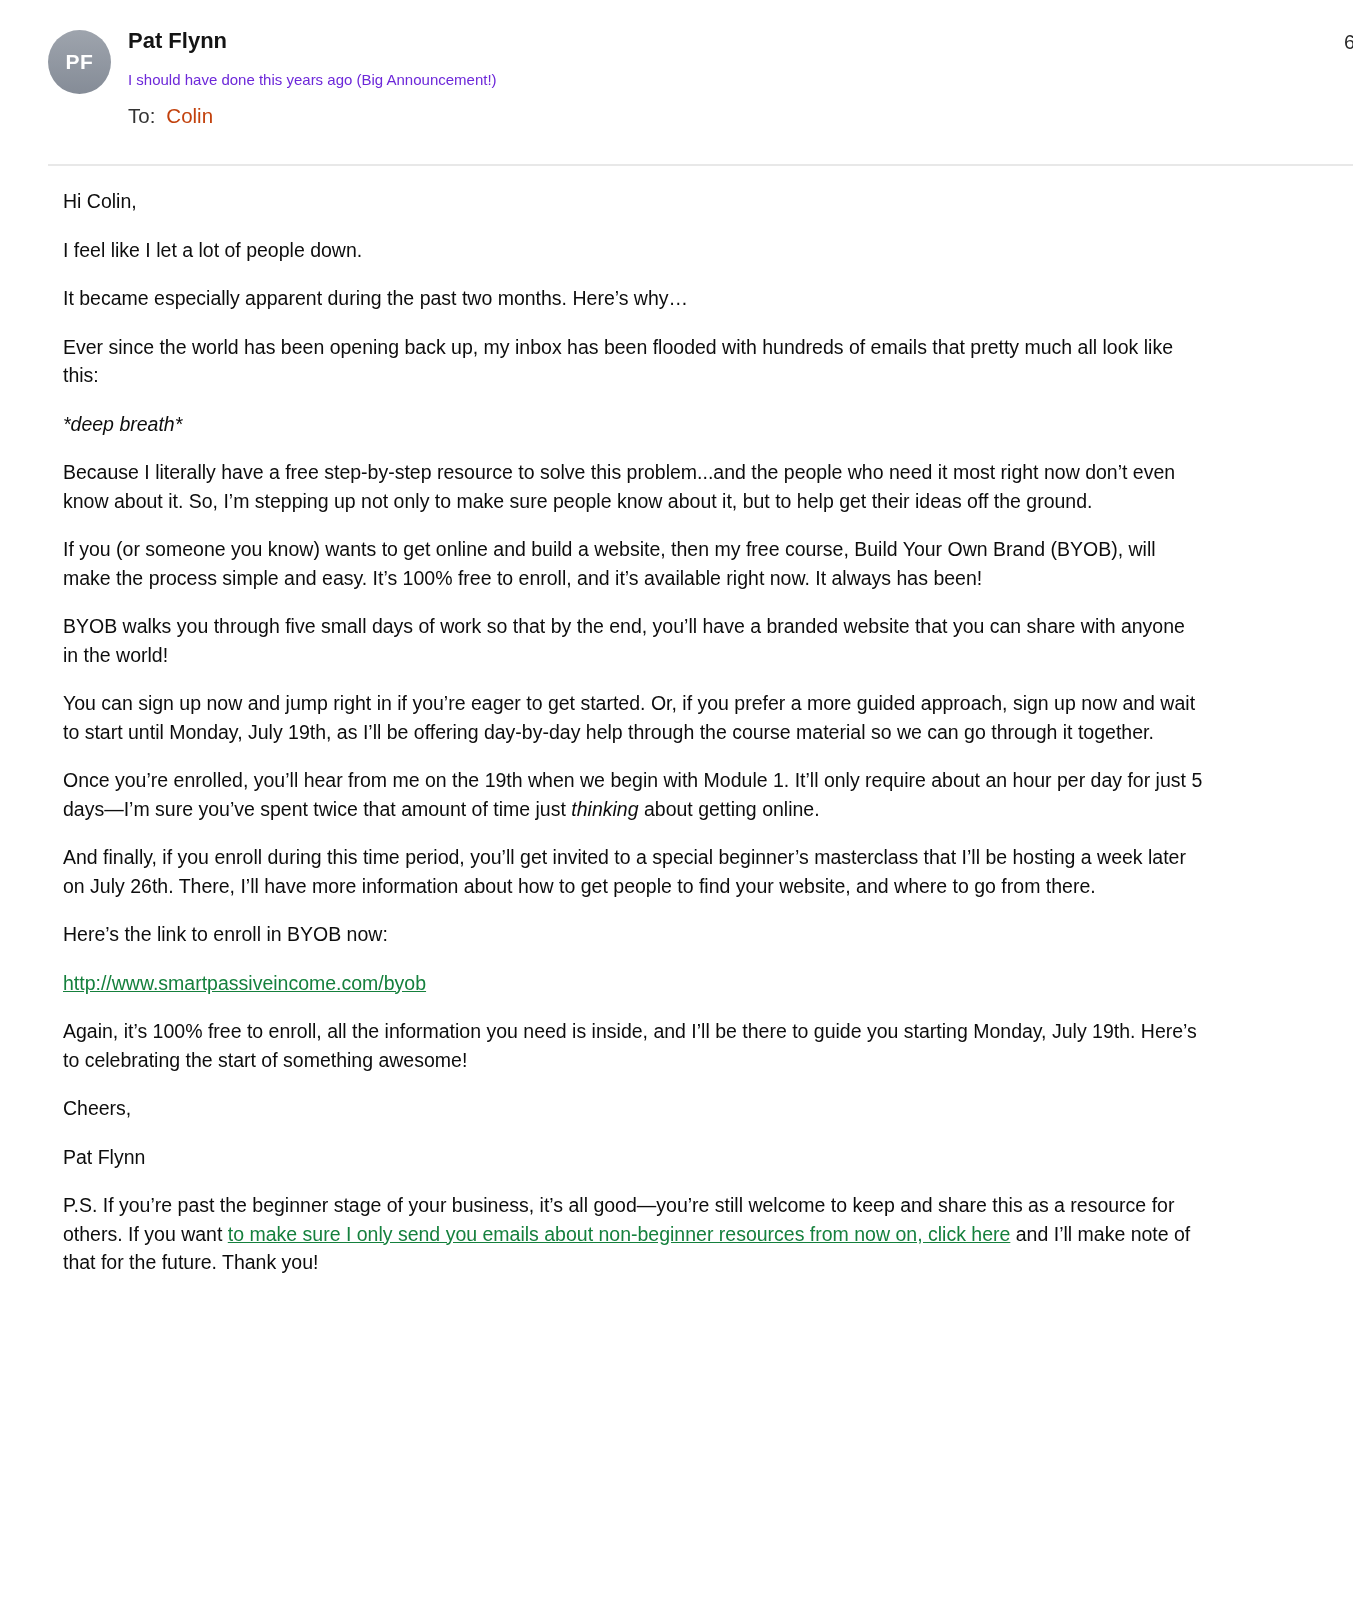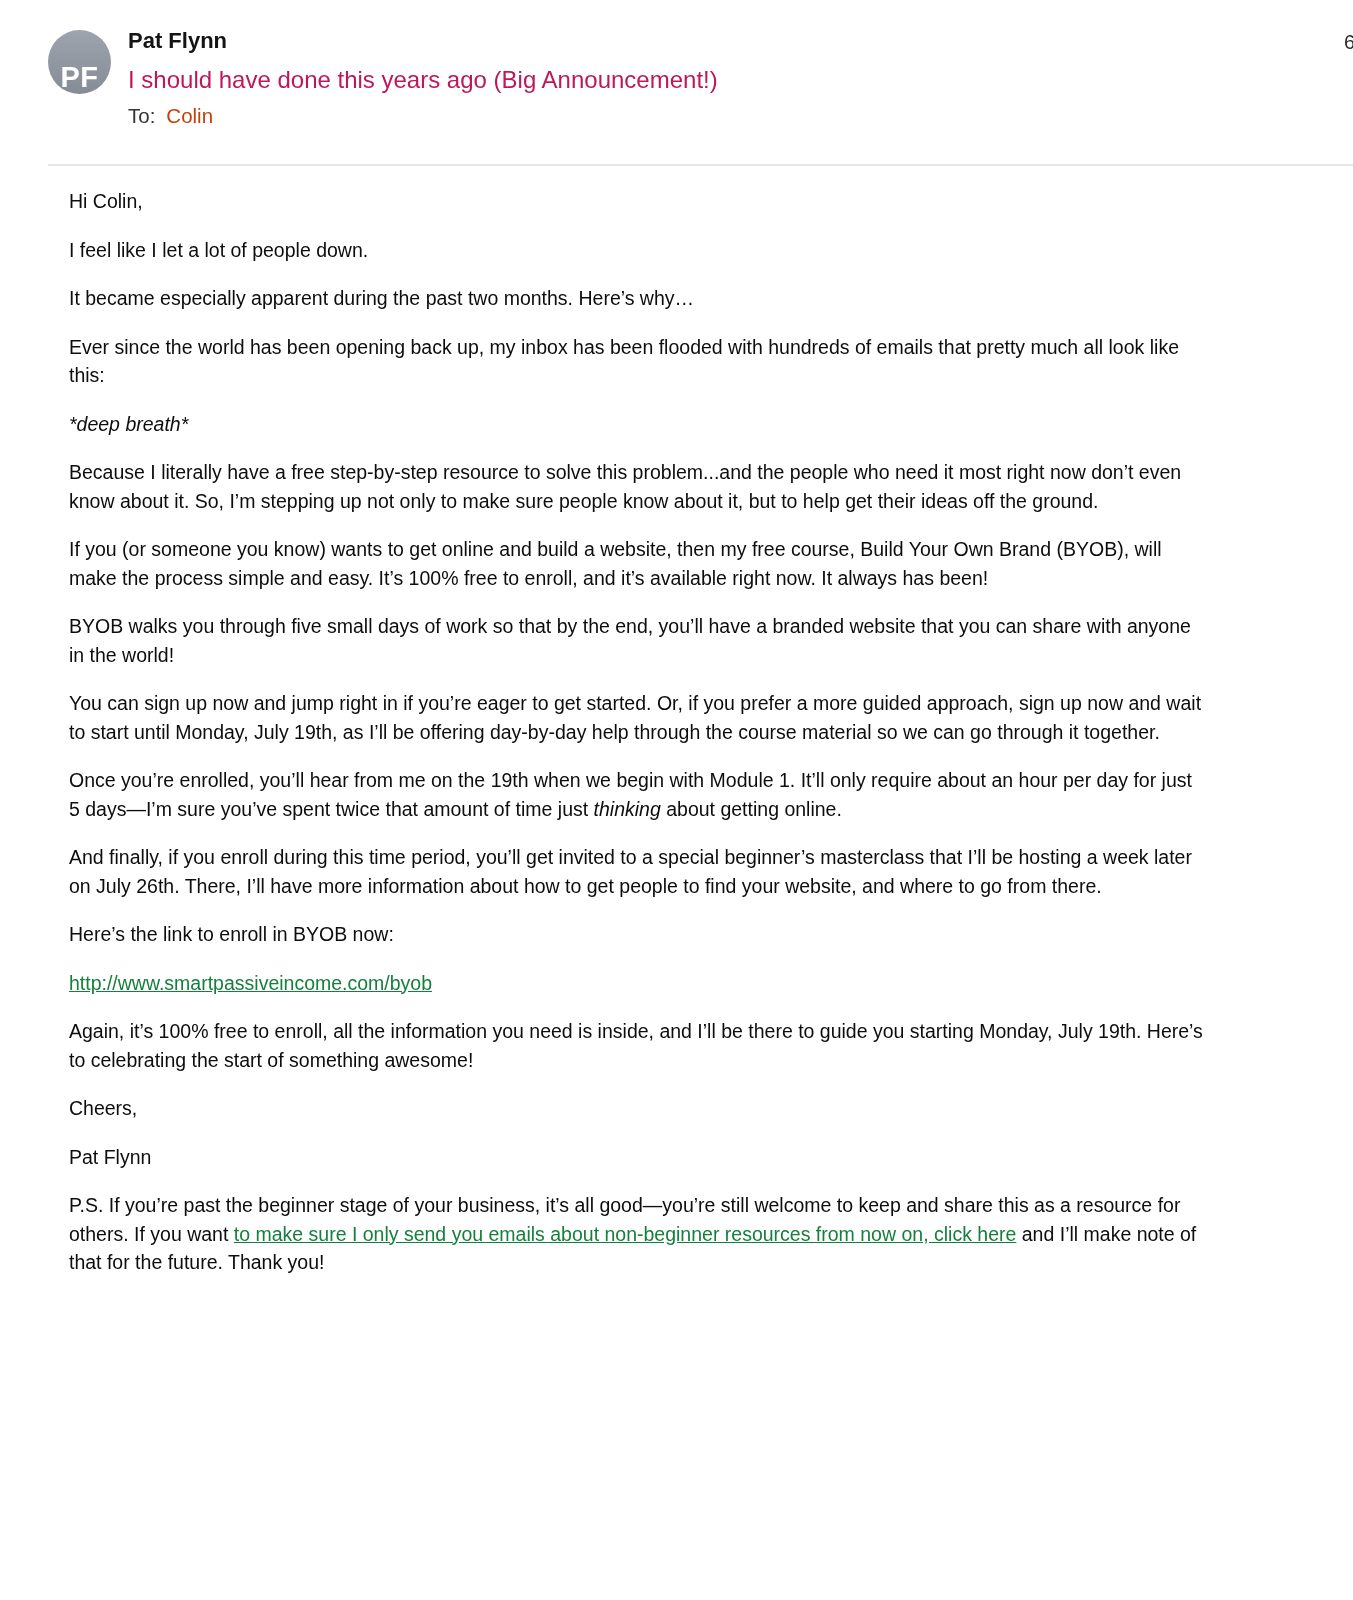--- a/index.html
+++ b/index.html
@@ -14,31 +14,31 @@
   }
 
   
   .avatar {
     position: absolute;
     left: 48px; top: 30px;
     width: 63px; height: 64px;
     border-radius: 50%;
     background: linear-gradient(#9ea4ad, #858c97);
     color: #ffffff;
-    display: flex; align-items: flex-end; justify-content: center;
-    font-size: 29px; font-weight: 600; letter-spacing: 0.5px;
+    display: flex; align-items: center; justify-content: center;
+    font-size: 21px; font-weight: 600; letter-spacing: 0.5px;
     user-select: none;
   }
   .header-text {
     position: absolute;
     left: 128px; top: 28px;
     display: flex; flex-direction: column;
   }
   .sender   { font-size: 22px; font-weight: 700; color: #141414; line-height: 26px; }
-  .subject  { font-size: 24px; color: #be185d; line-height: 24px; margin-top: 14px; }
+  .subject  { font-size: 15px; color: #6d28d9; line-height: 24px; margin-top: 14px; }
   .to-line  { font-size: 20.5px; color: #333333; line-height: 24px; margin-top: 12px; }
   .to-line .recipient { color: #c2410c; margin-left: 11px; }
   .date-fragment {
     position: absolute;
     left: 1344px; top: 31px;
     font-size: 20px; color: #2a2a2a;
     white-space: nowrap;
   }
   .divider {
     position: absolute;
@@ -49,21 +49,21 @@
 
   
   .email-body {
     position: absolute;
     left: 51px; top: 187px;
     width: 1152px;
     font-size: 19.5px;
     line-height: 28.5px;
     color: #0d0d0d;
   }
-  .email-body p { margin: 0 0 20px 18px; }
+  .email-body p { margin: 0 0 20px 12px; }
   .email-body .b { font-weight: 400; }
   .email-body .i { font-style: italic; }
   .email-body a {
     color: #15803d;
     text-decoration: underline;
     cursor: pointer;
   }
 </style>
 </head>
 <body>

